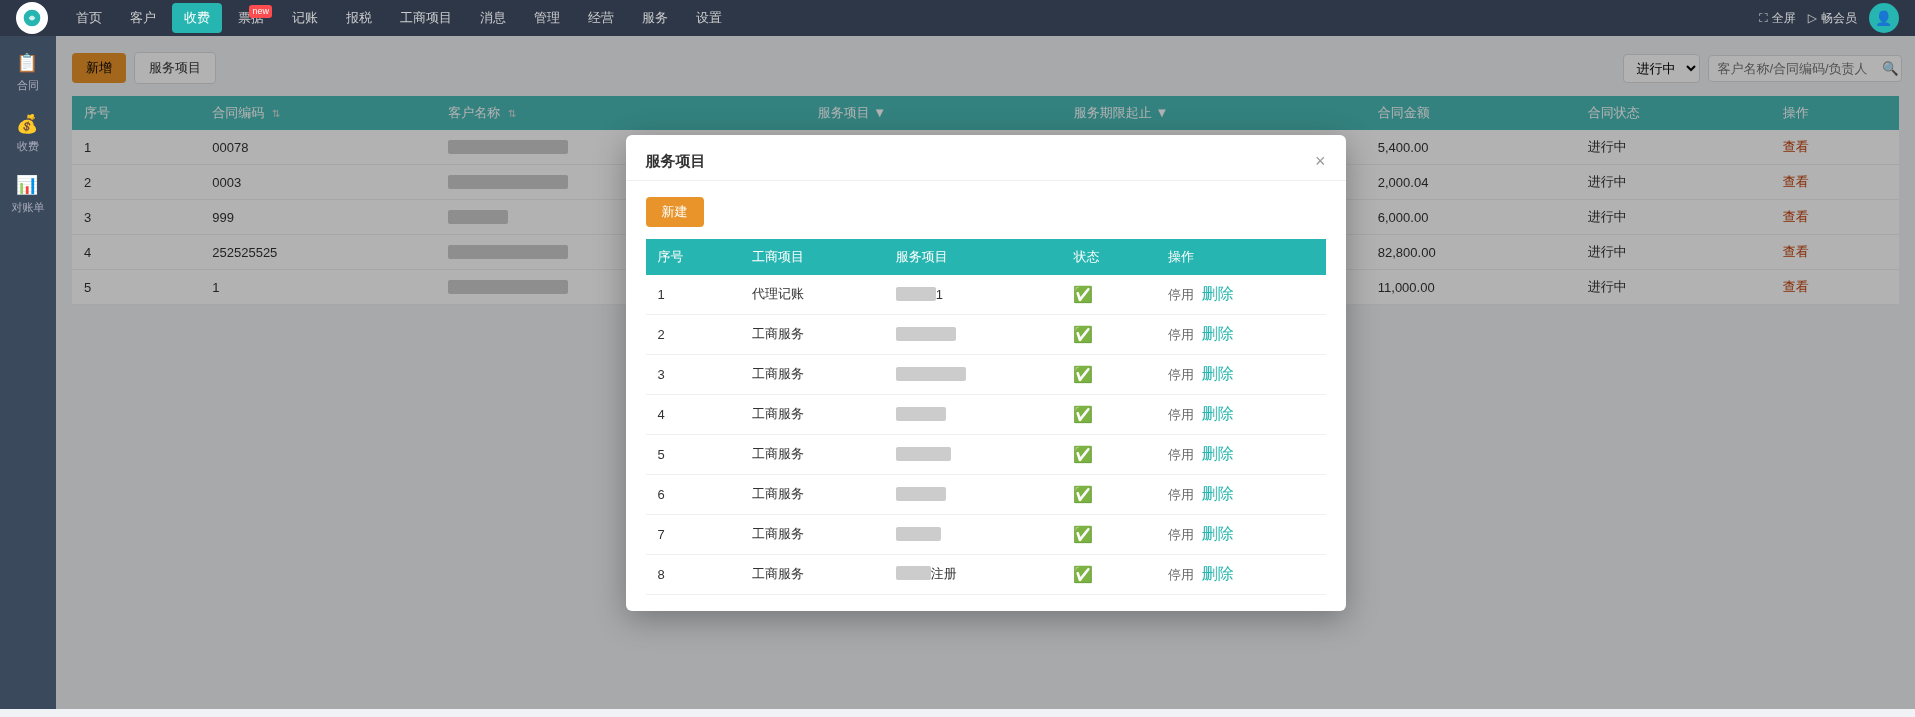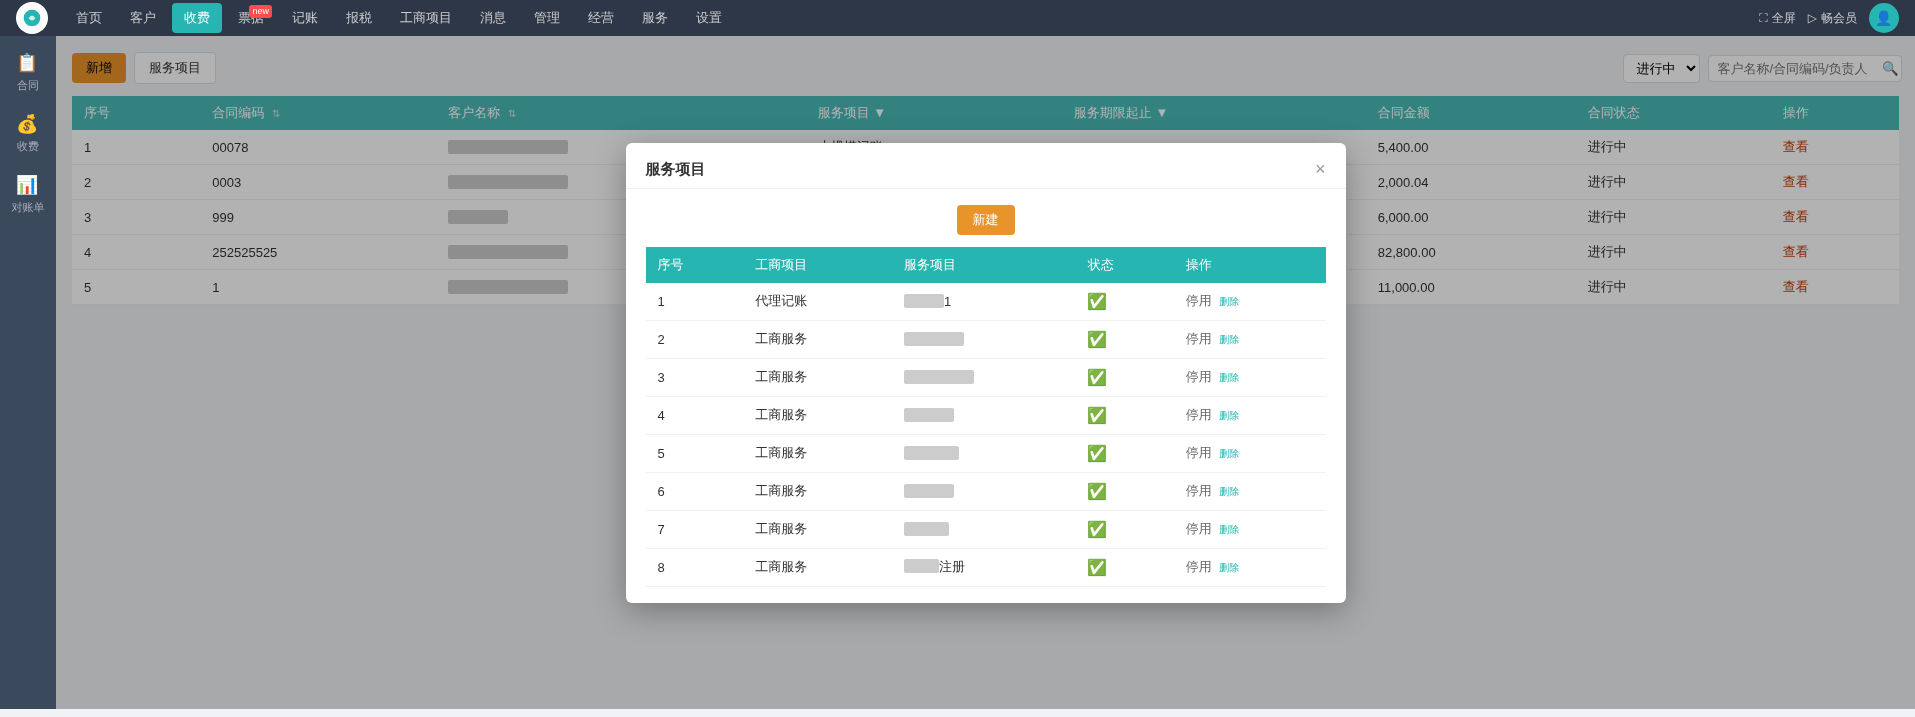--- a/index.html
+++ b/index.html
@@ -185,21 +185,21 @@
       overflow: hidden;
     }
     .modal-header {
       display: flex; align-items: center; justify-content: space-between;
       padding: 16px 20px 8px;
       border-bottom: 1px solid #f0f0f0;
     }
     .modal-title { font-size: 15px; font-weight: bold; color: #333; }
     .modal-close { background: none; border: none; font-size: 18px; cursor: pointer; color: #999; }
     .modal-body { padding: 16px 20px; overflow: auto; flex: 1; }
-    .modal-toolbar { display: flex; justify-content: center; margin-bottom: 12px; }
+    .modal-toolbar { display: flex; justify-content: flex-start; margin-bottom: 12px; }
     .btn-create {
       background: #e8942a;
       color: #fff;
       border: none;
       padding: 6px 16px;
       border-radius: 4px;
       cursor: pointer;
       font-size: 13px;
     }
 
@@ -215,21 +215,21 @@
     }
     .modal-table td {
       padding: 9px 12px;
       border-bottom: 1px solid #f0f0f0;
       font-size: 13px;
       color: #333;
       vertical-align: middle;
     }
     .check-icon { color: #26b5b0; font-size: 16px; }
     .op-link { color: #666; cursor: pointer; background: none; border: none; font-size: 13px; margin-right: 4px; }
-    .op-link-del { color: #26b5b0; cursor: pointer; background: none; border: none; font-size: 10px; }
+    .op-link-del { color: #26b5b0; cursor: pointer; background: none; border: none; font-size: 16px; }
     .modal-scroll { max-height: 400px; overflow-y: auto; }
 
     
     .modal-scroll::-webkit-scrollbar { width: 6px; }
     .modal-scroll::-webkit-scrollbar-track { background: #f0f0f0; }
     .modal-scroll::-webkit-scrollbar-thumb { background: #ccc; border-radius: 3px; }
   </style>
 </head>
 <body>
 

